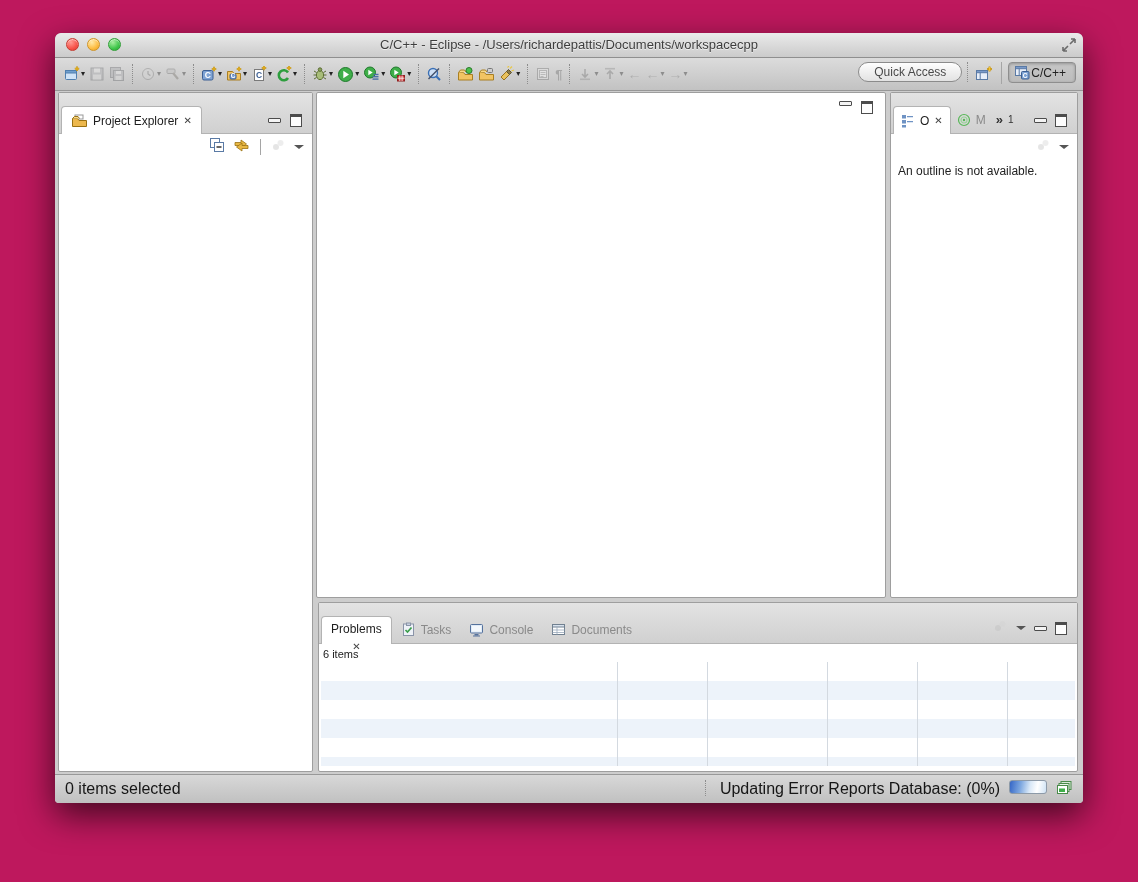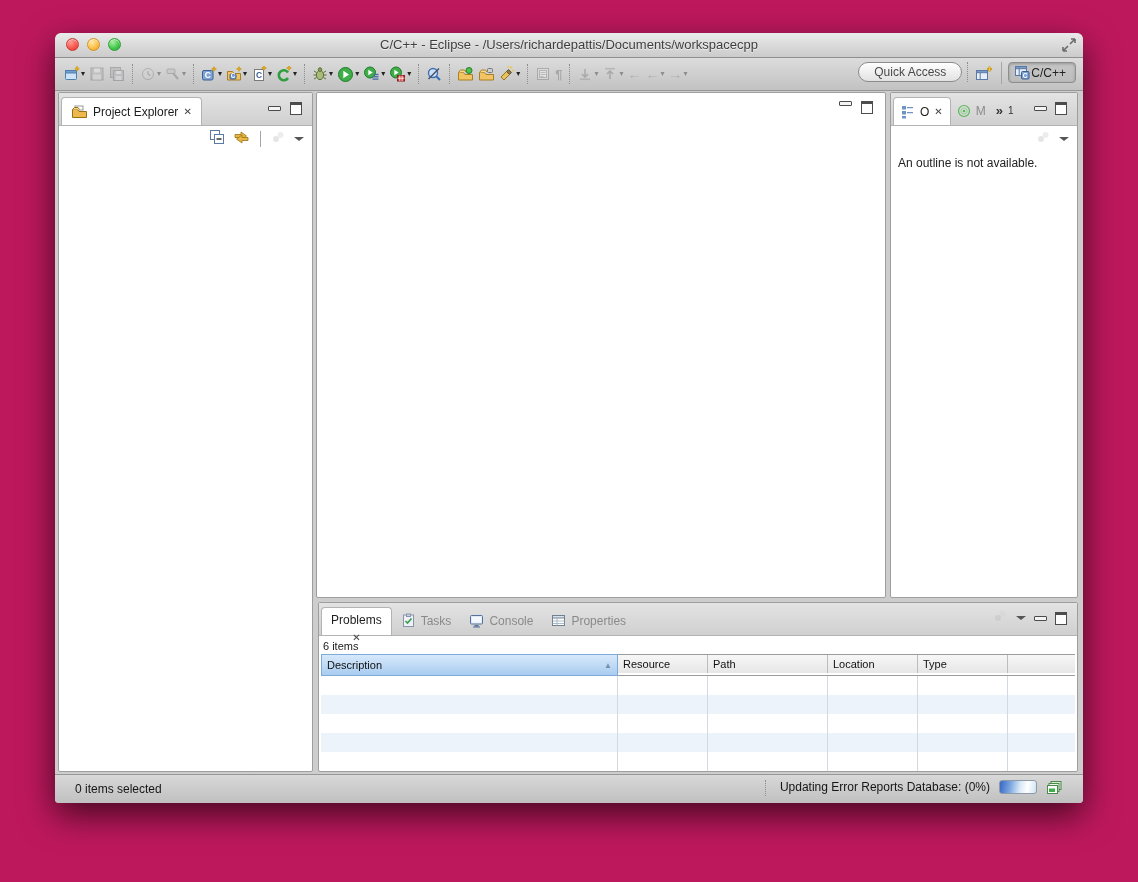--- a/index.html
+++ b/index.html
@@ -30,21 +30,21 @@
   .qa{border:1px solid #8b8b8b;border-radius:10px;background:linear-gradient(#fefefe,#e2e2e2);
       padding:2px 15px;font-size:12px;color:#4a4a4a;font-family:inherit;}
   .persp{border:1px solid #8e8e8e;background:linear-gradient(#c6c6c6,#bdbdbd);
          box-shadow:inset 0 1px 3px rgba(0,0,0,.25);border-radius:4px;padding:2px 9px 2px 5px;
          display:flex;align-items:center;font-size:12px;color:#222;font-family:inherit;}
   .arrowglyph{font-size:14px;font-weight:bold;color:#7d7d7d;line-height:1;}
   .paraglyph{font-size:13px;font-weight:bold;color:#666;line-height:1;}
   
   .panel{position:absolute;background:#fff;border:1px solid #9e9e9e;border-radius:2px;box-sizing:border-box;overflow:hidden;}
   .panel-tabs{height:28px;background:linear-gradient(#e3e3e3,#d0d0d0);border-bottom:1px solid #b3b3b3;
-              display:flex;padding:4px 2px 0 0;}
+              display:flex;align-items:flex-end;padding:12px 2px 0 0;}
   .tab{height:27px;display:flex;align-items:center;gap:5px;padding:0 9px;font-size:12px;color:#8a8a8a;box-sizing:border-box;}
   .tab.sel{background:#fff;border:1px solid #b3b3b3;border-bottom:none;border-radius:4px 4px 0 0;
            color:#1d1d1d;height:28px;margin-bottom:-1px;}
   .closex{font-size:10px;font-weight:bold;color:#444;}
   .winctl{margin-left:auto;display:flex;align-items:center;gap:9px;padding:0 8px 6px 0;}
   .minbtn{width:11px;height:3px;border:1px solid #4c4c4c;background:#f4f4f4;border-radius:1px;}
   .maxbtn{width:10px;height:9px;border:1px solid #4c4c4c;border-top:3px solid #4c4c4c;background:#fdfdfd;}
   .vmenu{width:0;height:0;border-left:5px solid transparent;border-right:5px solid transparent;border-top:4px solid #555;}
   .panel-toolbar{height:26px;display:flex;align-items:center;justify-content:flex-end;gap:8px;padding:0 8px;background:#fff;}
   .morechev{font-size:13px;font-weight:bold;color:#333;line-height:1;}
@@ -56,21 +56,21 @@
   .ghead{border-top:1px solid #9c9c9c;border-bottom:1px solid #9c9c9c;}
   .hcell{font-size:11px;color:#111;padding:2px 5px;background:linear-gradient(#f7f7f7,#e6e6e6);
          border-right:1px solid #bdbdbd;white-space:nowrap;display:flex;align-items:center;height:14px;}
   .hcell.sorted{background:linear-gradient(#d7e9fb,#a9ccf0);border:1px solid #7fa9d6;margin:-1px 0;position:relative;z-index:1;height:16px;}
   .sortarrow{margin-left:auto;font-size:8px;color:#7690aa;}
   .trow{display:grid;grid-template-columns:297px 90px 120px 90px 90px 1fr;height:19px;}
   .trow:nth-child(even){background:#edf3fa;}
   .tcell{border-right:1px solid #d3d9e0;}
   
   .statusbar{position:absolute;left:0;right:0;bottom:0;height:28px;background:linear-gradient(#d8d8d8,#c0c0c0);
-             border-top:1px solid #989898;display:flex;align-items:center;padding:0 20px;font-size:12px;color:#161616;}
+             border-top:1px solid #989898;display:flex;align-items:center;padding:0 10px;font-size:16px;color:#161616;}
   .sb-right{margin-left:auto;display:flex;gap:9px;}
   .progressbar{width:36px;height:12px;border:1px solid #8d9aa8;border-radius:3px;
                background:linear-gradient(100deg,#3566c6 0%,#7ea8e0 30%,#d9e8f7 55%,#ffffff 75%,#cfe2f4 100%);}
   .sash{position:absolute;background:transparent;}
 </style>
 </head>
 <body>
 
 <div class="stage">
  <div class="window">
@@ -411,54 +411,35 @@
               <rect x="4" y="13.5" width="7" height="1" fill="#54719c"></rect>
             </svg>
         <span>Console</span>
       </div>
       <div class="tab">
         <svg width="15" height="15">
               <rect x="1.5" y="2.5" width="12" height="10" fill="#fff" stroke="#708090"></rect>
               <rect x="1.5" y="2.5" width="12" height="2.5" fill="#d8e2ee" stroke="#708090"></rect>
               <path d="M1.5 8h12M1.5 10.5h12M6 5v7.5" stroke="#9ab" stroke-width=".8"></path>
             </svg>
-        <span>Properties</span>
+        <span>Documents</span>
       </div>
       <div class="winctl" style="gap:8px;">
         <span class="dis">
           <svg width="15" height="14">
                 <circle cx="5" cy="9" r="3" fill="#bdbdbd"></circle>
                 <circle cx="9.5" cy="5" r="3" fill="#d2d2d2"></circle>
               </svg>
         </span>
         <span class="vmenu"></span>
         <span class="minbtn"></span>
         <span class="maxbtn"></span>
       </div>
     </div>
     <div class="items-label">6 items</div>
-    <div class="grid ghead">
-      <div class="hcell sorted">
-        <span>Description</span>
-        <span class="sortarrow">▲</span>
-      </div>
-      <div class="hcell">
-            <span>Resource</span>
-          </div>
-      <div class="hcell">
-            <span>Path</span>
-          </div>
-      <div class="hcell">
-            <span>Location</span>
-          </div>
-      <div class="hcell">
-            <span>Type</span>
-          </div>
-      <div class="hcell" style="border-right:none;"></div>
-    </div>
     <div style="overflow:hidden;height:104px;margin:0 2px;">
       <div class="trow">
             <div class="tcell"></div>
             <div class="tcell"></div>
             <div class="tcell"></div>
             <div class="tcell"></div>
             <div class="tcell"></div>
             <div></div>
           </div>
       <div class="trow">

